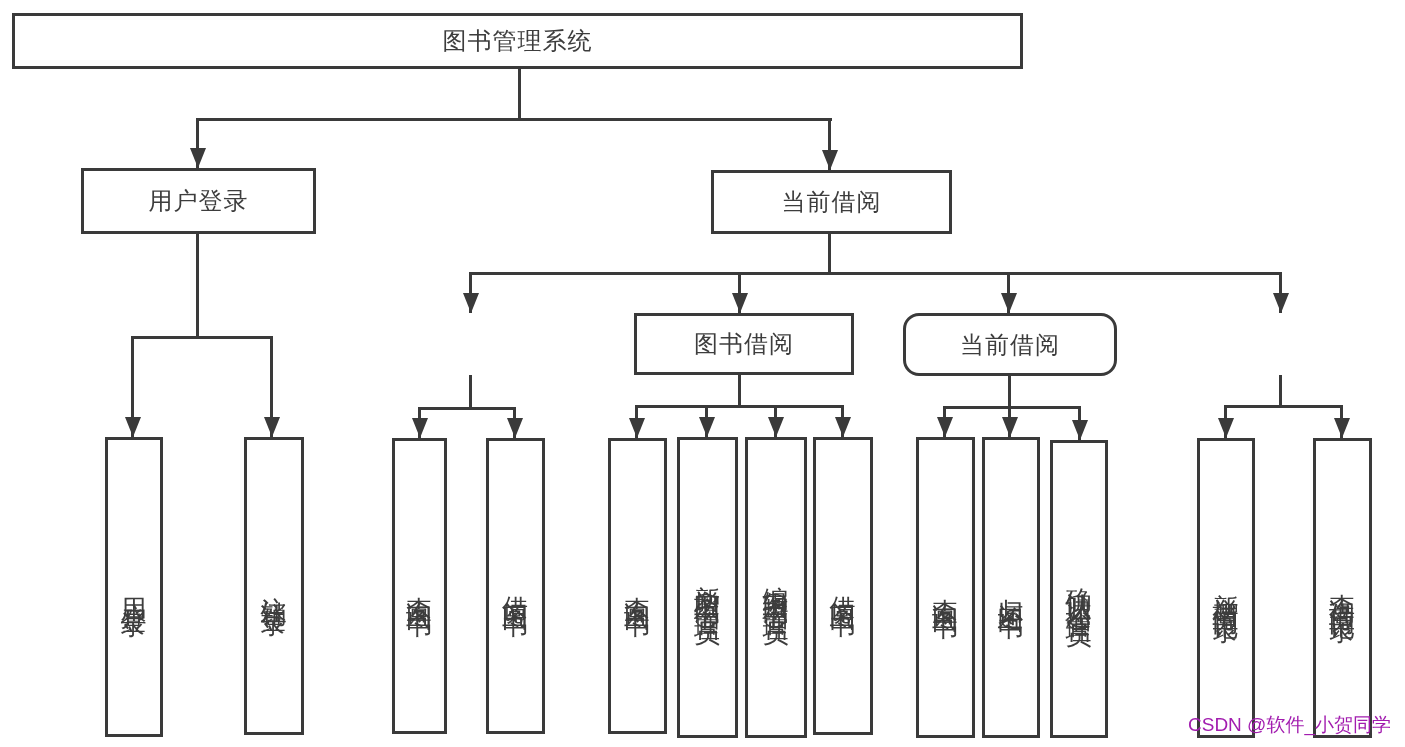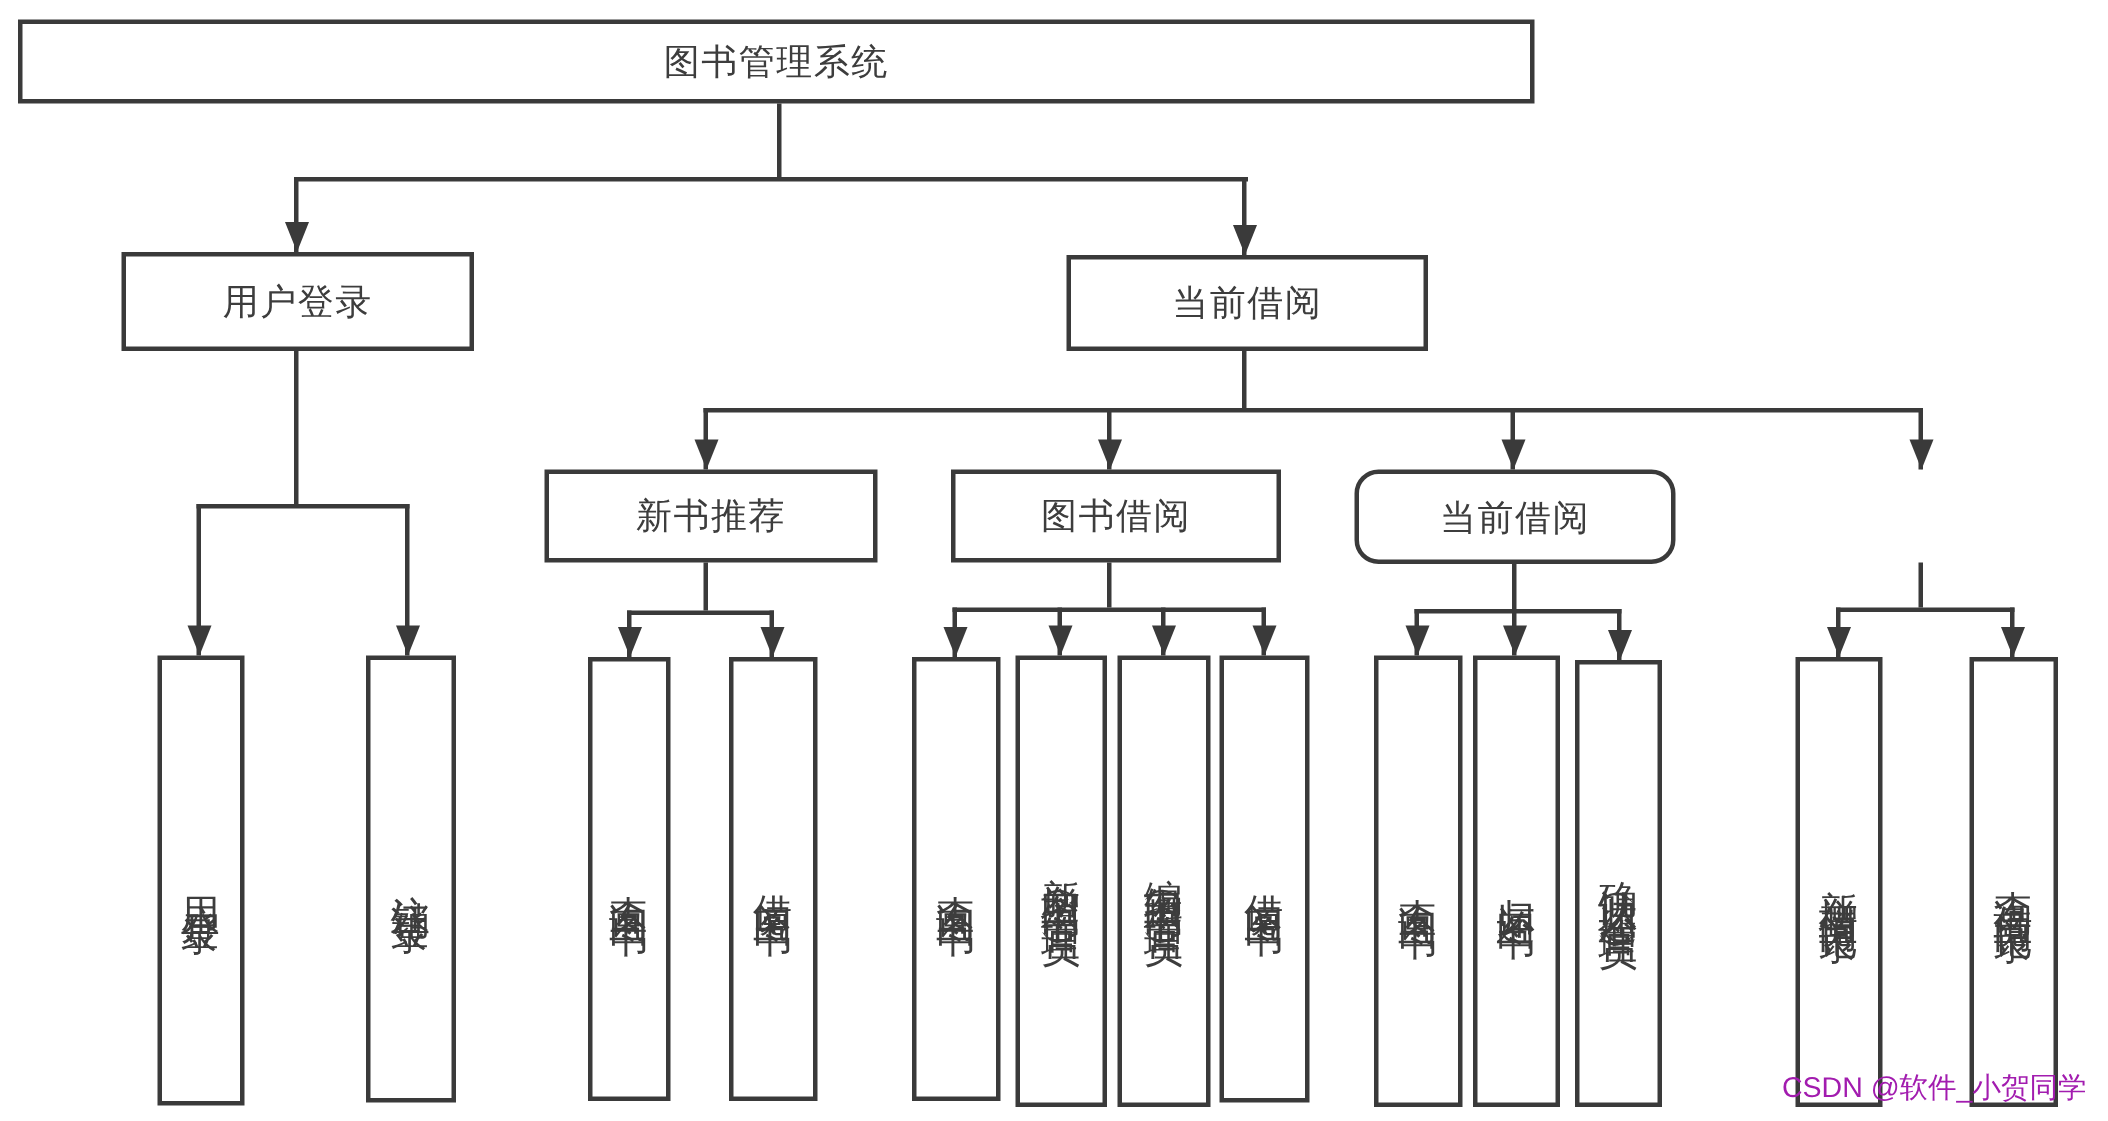--- a/index.html
+++ b/index.html
@@ -66,21 +66,20 @@
 </style>
 </head>
 <body>
 
 <div class="canvas">
 
   <div class="node h" id="n-root">图书管理系统</div>
   <div class="node h" id="n-user-login">用户登录</div>
   <div class="node h" id="n-book-mgmt">当前借阅</div>
 
-  <div class="node h" id="n-new-book">新书推荐</div>
   <div class="node h" id="n-book-borrow">图书借阅</div>
   <div class="node h" id="n-current-borrow">当前借阅</div>
 
   <div class="node v" id="n-u1">用户登录</div>
   <div class="node v" id="n-u2">注销登录</div>
   <div class="node v" id="n-n1">查询图书</div>
   <div class="node v" id="n-n2">借阅图书</div>
   <div class="node v" id="n-b1">查询图书</div>
   <div class="node v" id="n-b2">新增图书（管理员）</div>
   <div class="node v" id="n-b3">编辑图书（管理员）</div>

